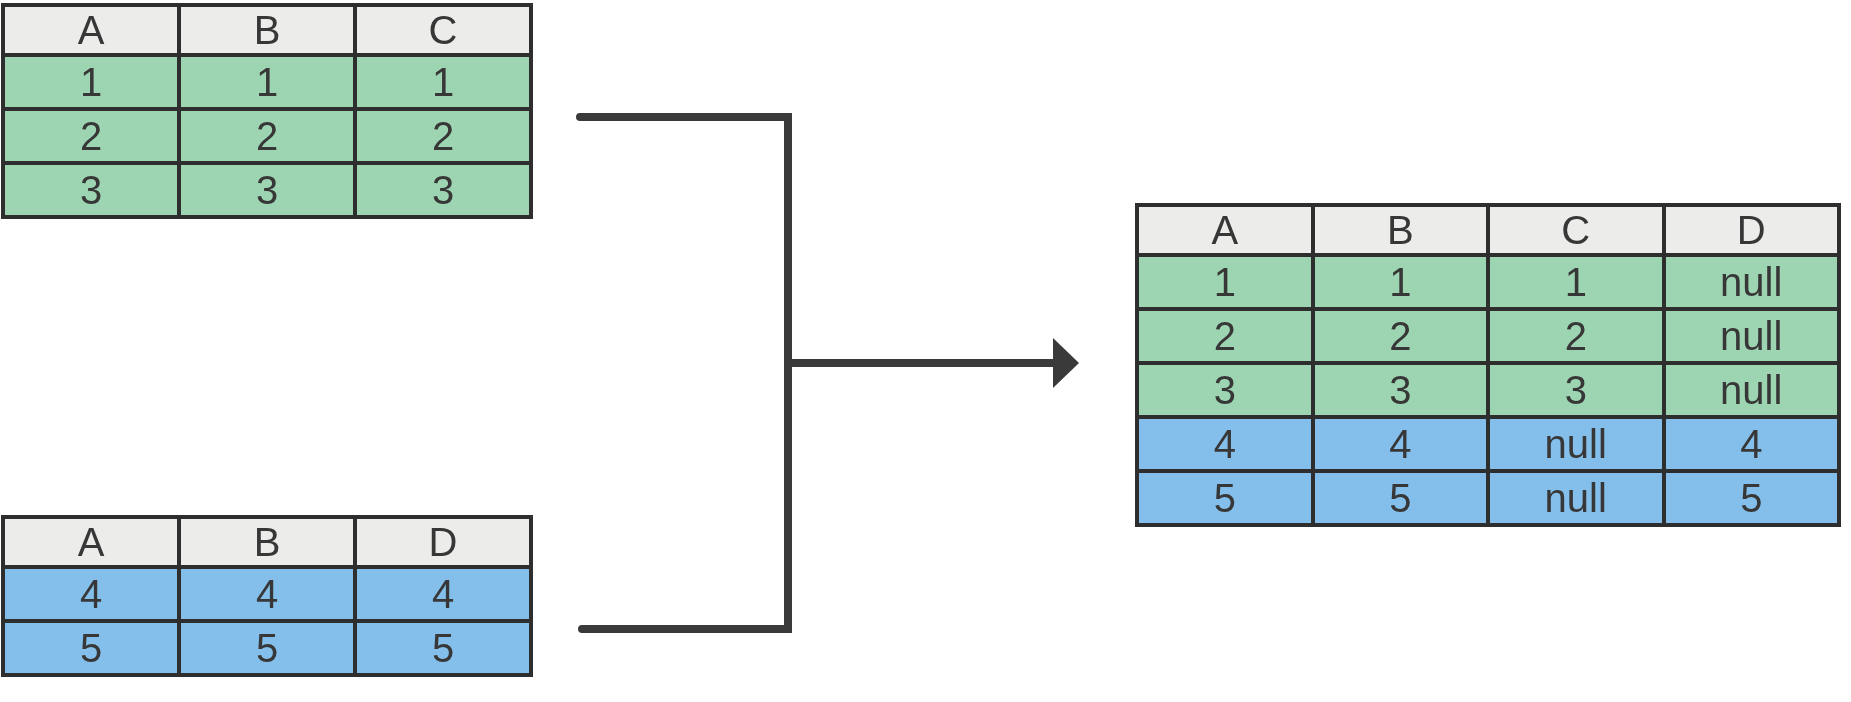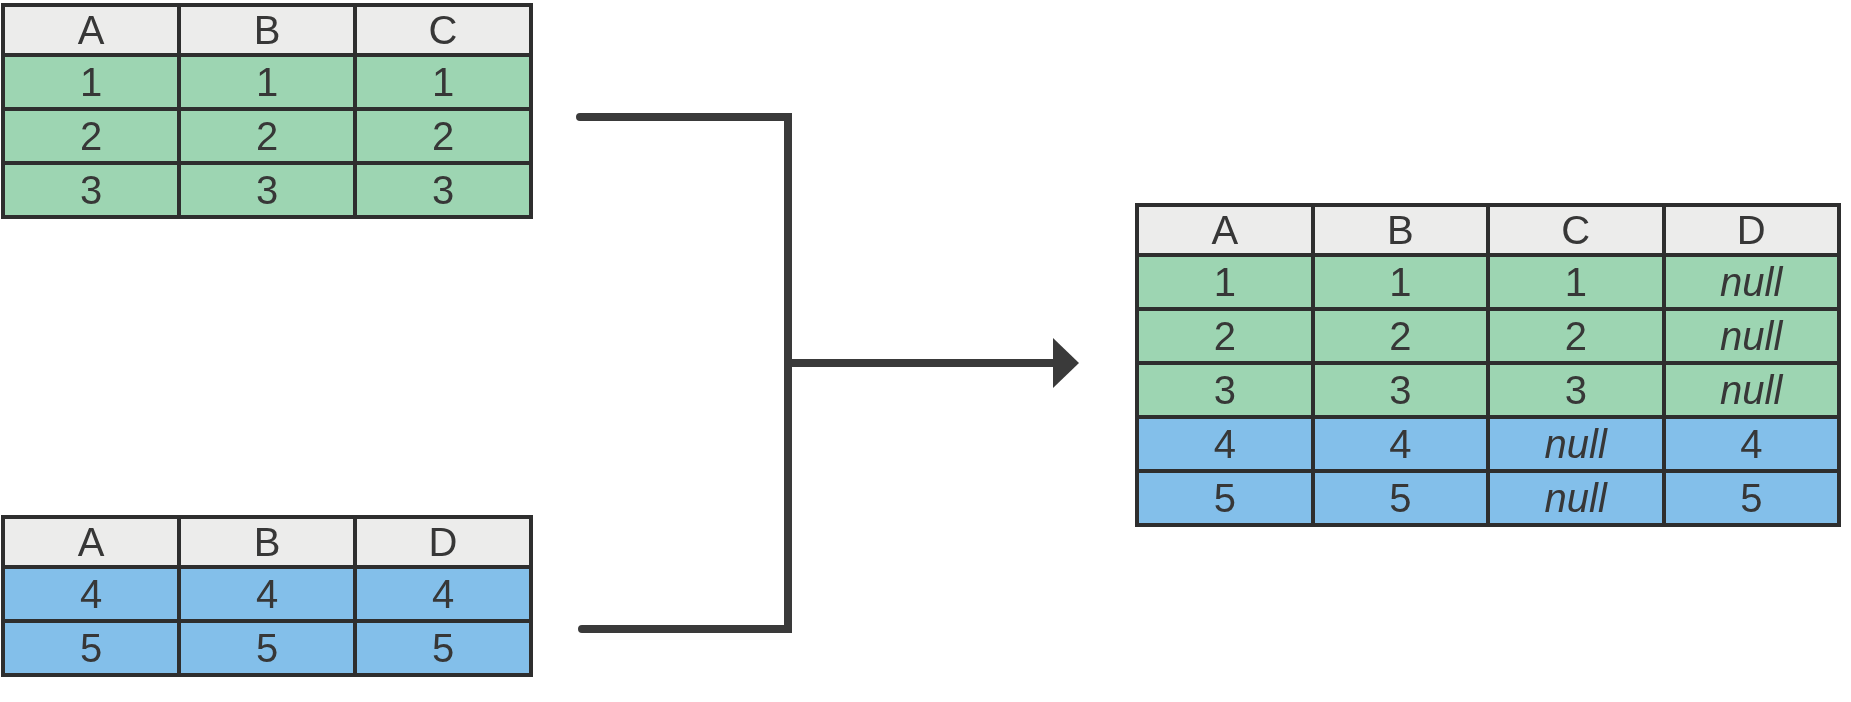--- a/index.html
+++ b/index.html
@@ -21,21 +21,21 @@
   table.tbl th,table.tbl td{
     border:4px solid var(--border);
     text-align:center;vertical-align:middle;
     font-weight:400;font-size:40px;line-height:1;
     overflow:hidden;white-space:nowrap;
   }
   table.tbl th{background:var(--header-bg);height:50px;}
   table.tbl td{height:54px;}
   tr.green td{background:var(--green);}
   tr.blue td{background:var(--blue);}
-  td.null{font-style:italic;}
+  td.null{}
 
   .wrap-top-left{left:1px;top:3px;}
   .wrap-bottom-left{left:1px;top:515px;}
   .wrap-result{left:1135px;top:203px;}
   .wrap-top-left table.tbl,
   .wrap-bottom-left table.tbl{width:532px;}
   .wrap-result table.tbl{width:706px;}
 
   .connector{position:absolute;left:560px;top:95px;width:545px;height:545px;}
   .connector .stroke{fill:none;stroke:var(--arrow);stroke-width:8;}

